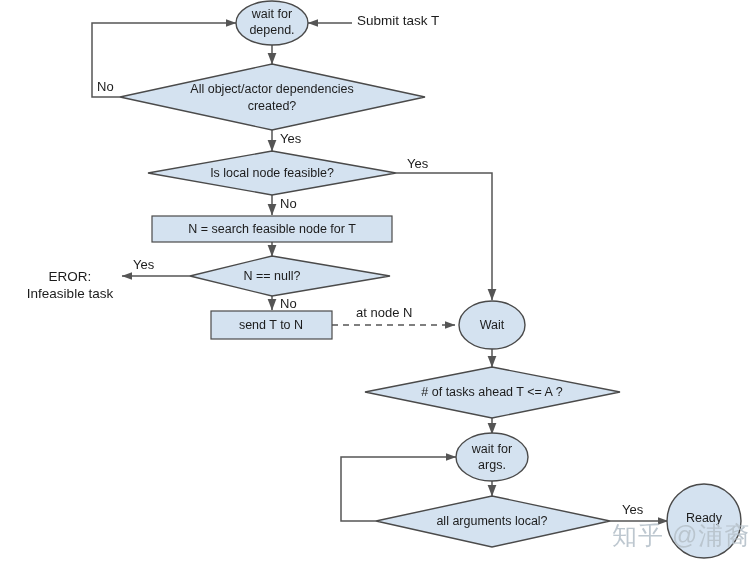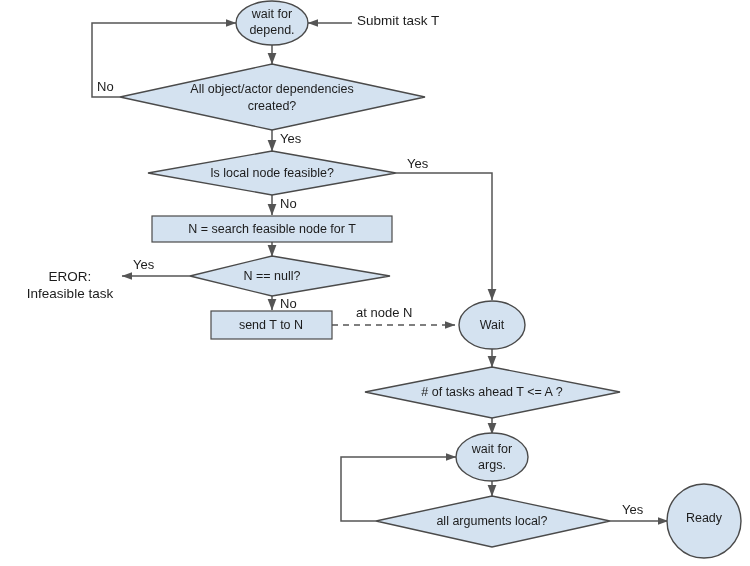--- a/index.html
+++ b/index.html
@@ -192,14 +192,15 @@
 
     <text class="edge-label" x="356" y="314">at node N</text>
 
     <text class="edge-label" x="622" y="511">Yes</text>
 
     <text class="outside-label" x="70" y="277" text-anchor="middle">EROR:</text>
     <text class="outside-label" x="70" y="294" text-anchor="middle">Infeasible task</text>
 
   </svg>
 
+  <div class="watermark">知乎 @浦裔</div>
 
 </div>
 
 </body></html>

